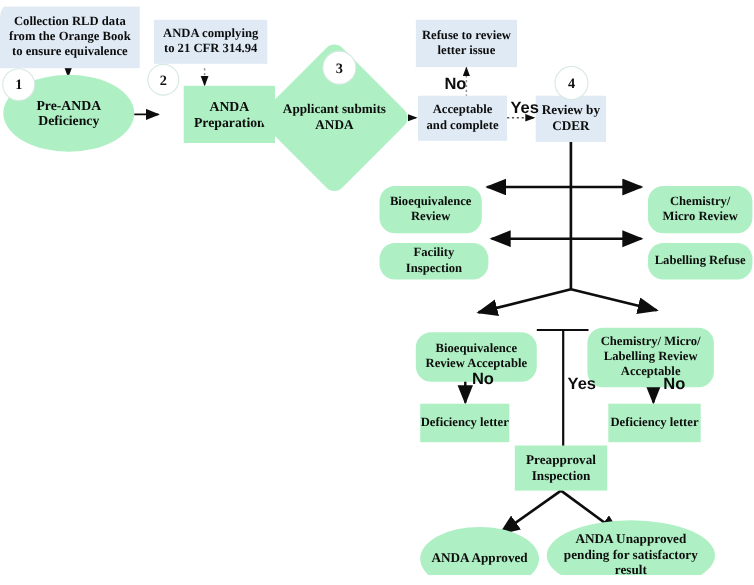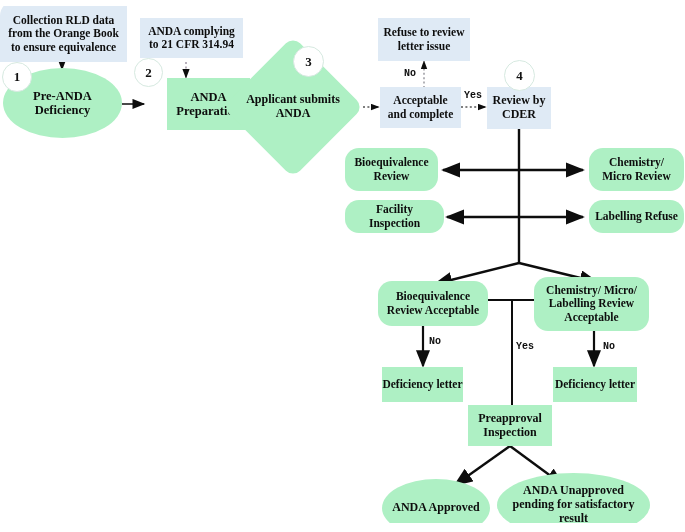--- a/index.html
+++ b/index.html
@@ -3,31 +3,31 @@
 <meta charset="utf-8">
 <style>
   html,body{margin:0;padding:0;background:#ffffff;}
   #stage{position:relative;width:685px;height:523px;background:#ffffff;
          font-family:"Liberation Serif","DejaVu Serif",serif;overflow:hidden;border-radius:16px;}
   .node{position:absolute;display:flex;align-items:center;justify-content:center;
         text-align:center;font-weight:bold;color:#0d0d0d;line-height:1.15;
         box-sizing:border-box;}
   .blue{background:#dfeaf5;}
   .green{background:#aef0c4;}
-  .rounded{border-radius:14px;}
+  .rounded{border-radius:14px;margin-top:21px;}
   .ellipse{border-radius:50%;}
   .diamond{background:transparent;}
   .diamond .dshape{position:absolute;left:0;top:0;width:100%;height:100%;
         background:#aef0c4;transform:rotate(45deg);border-radius:10px;}
   .diamond .dtext{position:relative;z-index:2;width:100%;}
   .badge{position:absolute;border-radius:50%;background:#ffffff;
         border:1px solid #d6e9e0;display:flex;align-items:center;
         justify-content:center;font-weight:bold;font-size:13px;color:#111;z-index:5;}
-  .lbl{position:absolute;font-weight:bold;font-size:10px;color:#0d0d0d;z-index:6;
-       font-family:Liberation Mono, monospace;}
+  .lbl{position:absolute;font-weight:bold;font-size:15px;color:#0d0d0d;z-index:6;
+       font-family:Liberation Sans, sans-serif;}
   svg.wires{position:absolute;left:0;top:0;width:685px;height:532px;
             pointer-events:none;z-index:1;}
   .node,.badge,.lbl{z-index:3;}
   .t115{font-size:11.5px;}
   .t12{font-size:12px;}
   .t125{font-size:12.5px;}
 </style>
 </head>
 <body>
 
@@ -80,21 +80,21 @@
   <div class="node blue t115" style="left:0px;top:6px;width:127px;height:56px;padding:4px 6px;">Collection RLD data from the Orange Book to ensure equivalence</div>
 
   <div class="node blue t115" style="left:140px;top:18px;width:103px;height:40px;padding:3px 6px;">ANDA complying to 21 CFR 314.94</div>
 
   <div class="node green ellipse t125" style="left:3px;top:68px;width:119px;height:70px;padding:0 14px;">Pre-ANDA Deficiency</div>
   <div class="badge" style="left:2px;top:62px;width:28px;height:28px;">1</div>
 
   <div class="node green t125" style="left:146px;top:78px;width:83px;height:52px;padding:0 4px;margin-left:21px;">ANDA Preparation</div>
   <div class="badge" style="left:134px;top:58px;width:27px;height:27px;">2</div>
 
-  <div class="node diamond t12" style="left:243px;top:57px;width:100px;height:100px;">
+  <div class="node diamond t12" style="left:254px;top:57px;width:100px;height:100px;">
     <div class="dshape"></div>
     <div class="dtext">Applicant submits ANDA</div>
   </div>
   <div class="badge" style="left:293px;top:46px;width:29px;height:29px;">3</div>
 
   <div class="node blue t115" style="left:378px;top:18px;width:92px;height:43px;padding:2px 5px;">Refuse to review letter issue</div>
 
   <div class="node blue t115" style="left:380px;top:87px;width:81px;height:41px;padding:2px 4px;">Acceptable and complete</div>
 
   <div class="node blue t12" style="left:487px;top:87px;width:64px;height:42px;padding:2px 3px;">Review by CDER</div>

